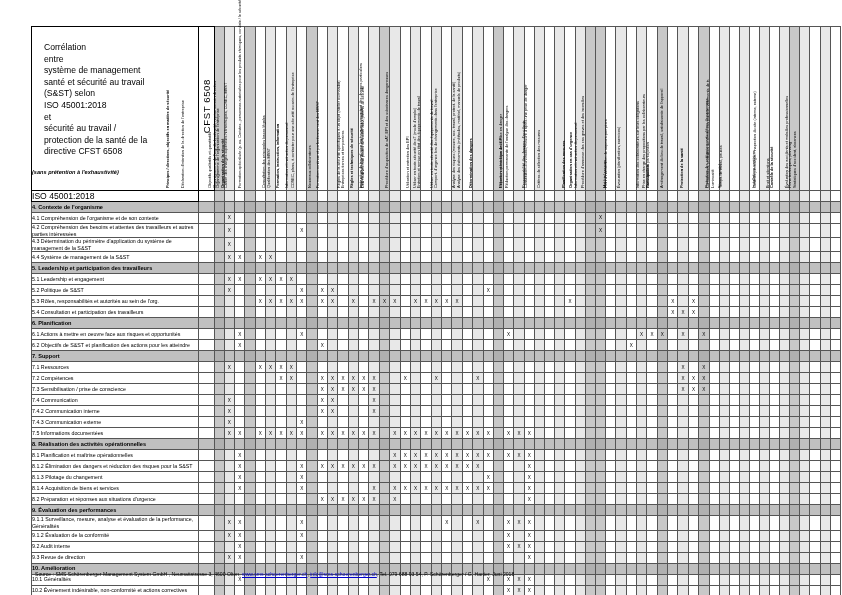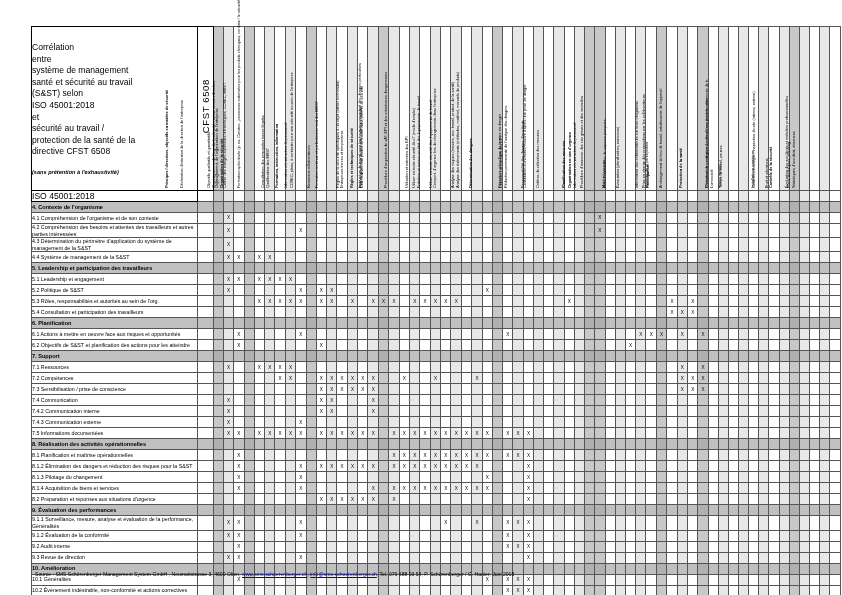--- a/index.html
+++ b/index.html
@@ -37,20 +37,21 @@
     width: 172px;
     vertical-align: top;
     padding: 4px 4px 2px 4px;
     border: 1px solid #000 !important;
   }
   .title-cell .t-line {
     font-size: 8.6px;
     line-height: 11.6px;
     color: #000;
     white-space: pre;
+    margin-left: 12px;
   }
   .title-cell .t-note {
     font-size: 5.6px;
     font-style: italic;
     font-weight: bold;
     margin-top: 11px;
     color: #000;
   }
   .std-cell {
     width: 172px;

